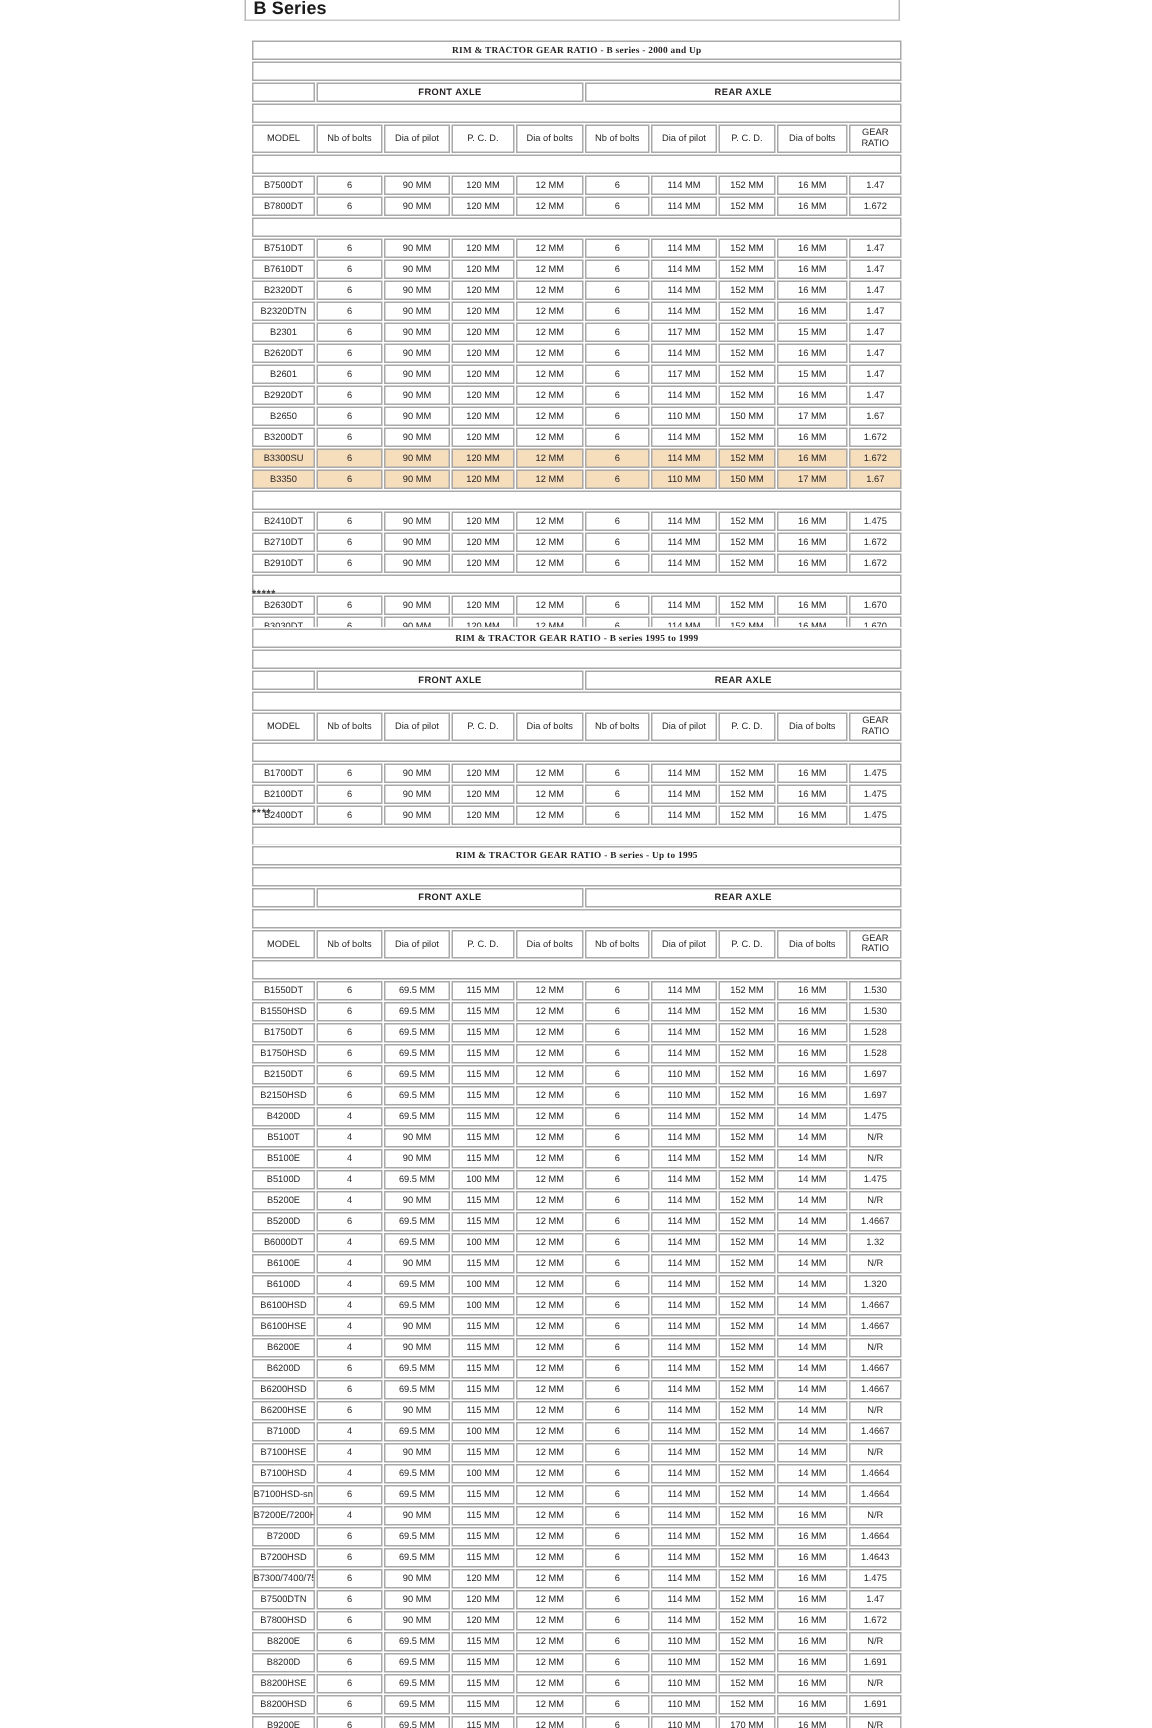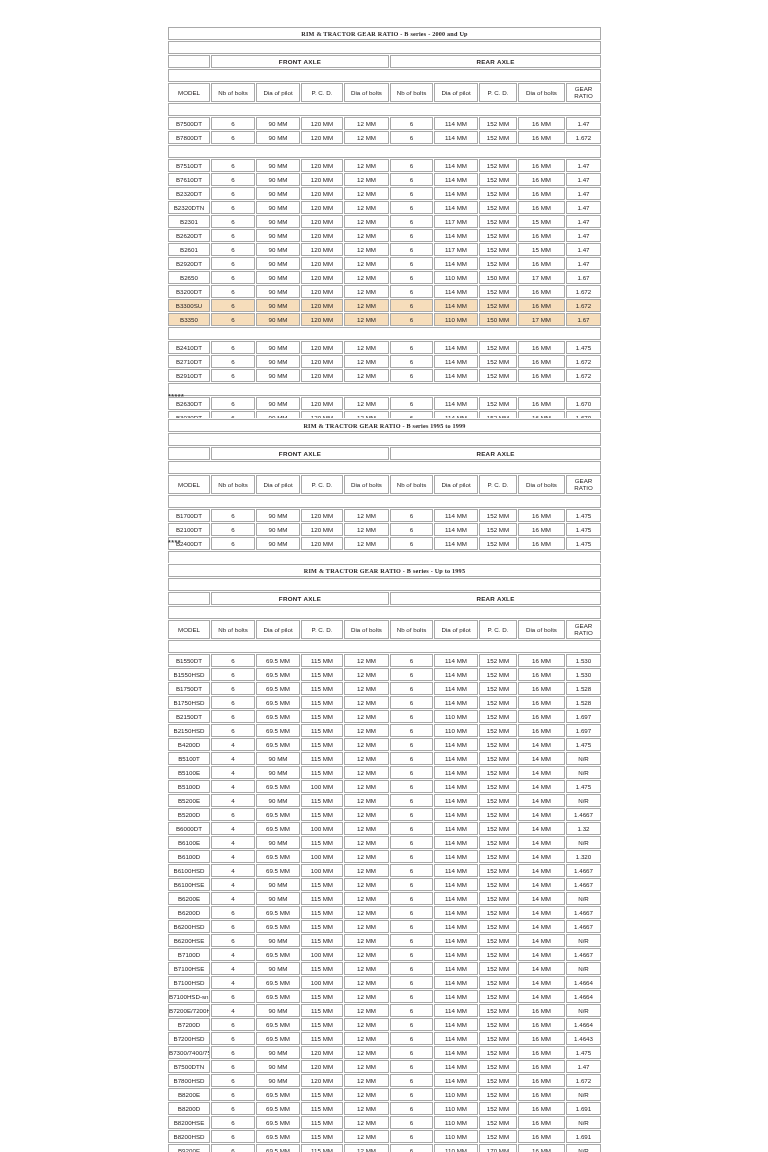--- a/index.html
+++ b/index.html
@@ -137,20 +137,23 @@
     color: #3a3a3a;
     letter-spacing: 0.5px;
     font-family: "Liberation Sans", sans-serif;
   }
 </style>
 </head>
 <body>
 
 <div class="page">
 
+  <div class="title-bar">
+    <span class="ttxt">B Series</span>
+  </div>
 
   <div class="tbl-block" id="block0" style="top:26px;">
       <table class="gr">
         <colgroup>
           <col style="width: 42px;">
           <col style="width: 44px;">
           <col style="width: 44px;">
           <col style="width: 42px;">
           <col style="width: 45px;">
           <col style="width: 43px;">

